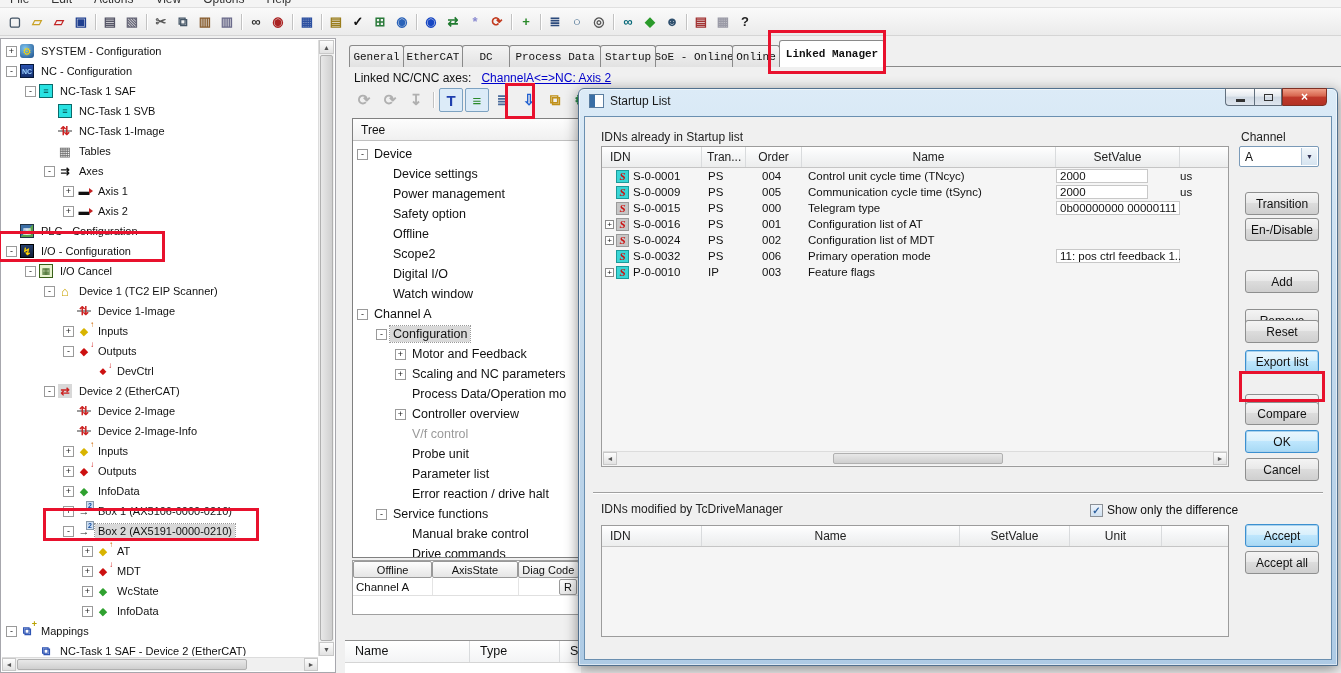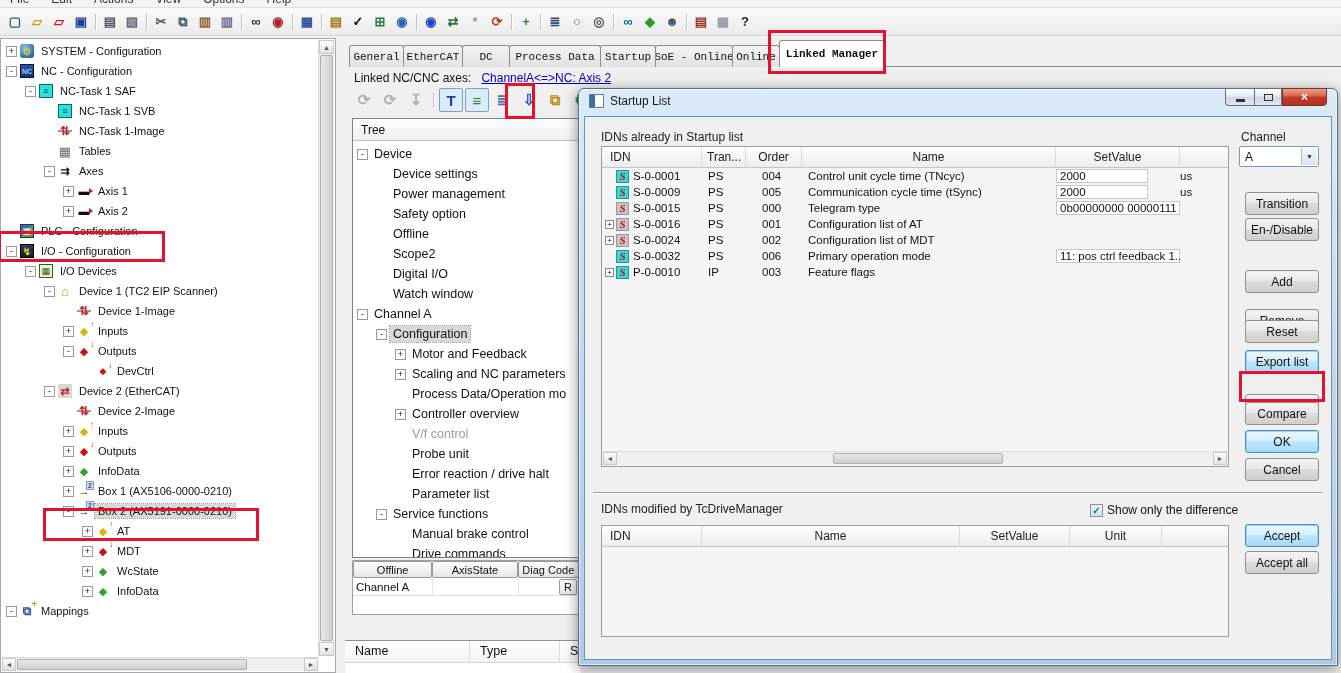--- a/index.html
+++ b/index.html
@@ -266,21 +266,21 @@
         <span class="tlabel">PLC - Configuration</span>
       </div>
       <div class="trow" style="padding-left: 4px;">
         <span class="exp">-</span>
         <span class="tico ic-io"></span>
         <span class="tlabel">I/O - Configuration</span>
       </div>
       <div class="trow" style="padding-left: 23px;">
         <span class="exp">-</span>
         <span class="tico ic-io-devices"></span>
-        <span class="tlabel">I/O Devices</span>
+        <span class="tlabel">I/O Cancel</span>
       </div>
       <div class="trow" style="padding-left: 42px;">
         <span class="exp">-</span>
         <span class="tico ic-device-eip"></span>
         <span class="tlabel">Device 1 (TC2 EIP Scanner)</span>
       </div>
       <div class="trow" style="padding-left: 61px;">
         <span class="exp none"></span>
         <span class="tico ic-image"></span>
         <span class="tlabel">Device 1-Image</span>
@@ -304,20 +304,25 @@
         <span class="exp">-</span>
         <span class="tico ic-device-ecat"></span>
         <span class="tlabel">Device 2 (EtherCAT)</span>
       </div>
       <div class="trow" style="padding-left: 61px;">
         <span class="exp none"></span>
         <span class="tico ic-image"></span>
         <span class="tlabel">Device 2-Image</span>
       </div>
       <div class="trow" style="padding-left: 61px;">
+        <span class="exp none"></span>
+        <span class="tico ic-image"></span>
+        <span class="tlabel">Device 2-Image-Info</span>
+      </div>
+      <div class="trow" style="padding-left: 61px;">
         <span class="exp">+</span>
         <span class="tico ic-inputs"></span>
         <span class="tlabel">Inputs</span>
       </div>
       <div class="trow" style="padding-left: 61px;">
         <span class="exp">+</span>
         <span class="tico ic-outputs"></span>
         <span class="tlabel">Outputs</span>
       </div>
       <div class="trow" style="padding-left: 61px;">
@@ -352,20 +357,25 @@
       </div>
       <div class="trow" style="padding-left: 80px;">
         <span class="exp">+</span>
         <span class="tico ic-infodata"></span>
         <span class="tlabel">InfoData</span>
       </div>
       <div class="trow" style="padding-left: 4px;">
         <span class="exp">-</span>
         <span class="tico ic-mappings"></span>
         <span class="tlabel">Mappings</span>
+      </div>
+      <div class="trow" style="padding-left: 23px;">
+        <span class="exp none"></span>
+        <span class="tico ic-mapping"></span>
+        <span class="tlabel">NC-Task 1 SAF - Device 2 (EtherCAT)</span>
       </div>
     </div>
   <div class="vscroll">
     <div class="arr">▲</div>
     <div class="thumb"></div>
     <div class="arr dn">▼</div>
   </div>
   <div class="hscroll" style="right:17px;">
     <div class="arr lf">◄</div>
     <div class="thumb" style="left:15px; width:230px;"></div>
@@ -463,25 +473,25 @@
       <div class="trow" style="padding-left: 42px;">
         <span class="exp none"></span>
         <span class="tlabel disabled">V/f control</span>
       </div>
       <div class="trow" style="padding-left: 42px;">
         <span class="exp none"></span>
         <span class="tlabel">Probe unit</span>
       </div>
       <div class="trow" style="padding-left: 42px;">
         <span class="exp none"></span>
+        <span class="tlabel">Parameter list</span>
+      </div>
+      <div class="trow" style="padding-left: 42px;">
+        <span class="exp none"></span>
         <span class="tlabel">Error reaction / drive halt</span>
-      </div>
-      <div class="trow" style="padding-left: 42px;">
-        <span class="exp none"></span>
-        <span class="tlabel">Parameter list</span>
       </div>
       <div class="trow" style="padding-left: 23px;">
         <span class="exp">-</span>
         <span class="tlabel">Service functions</span>
       </div>
       <div class="trow" style="padding-left: 42px;">
         <span class="exp none"></span>
         <span class="tlabel">Manual brake control</span>
       </div>
       <div class="trow" style="padding-left: 42px;">

